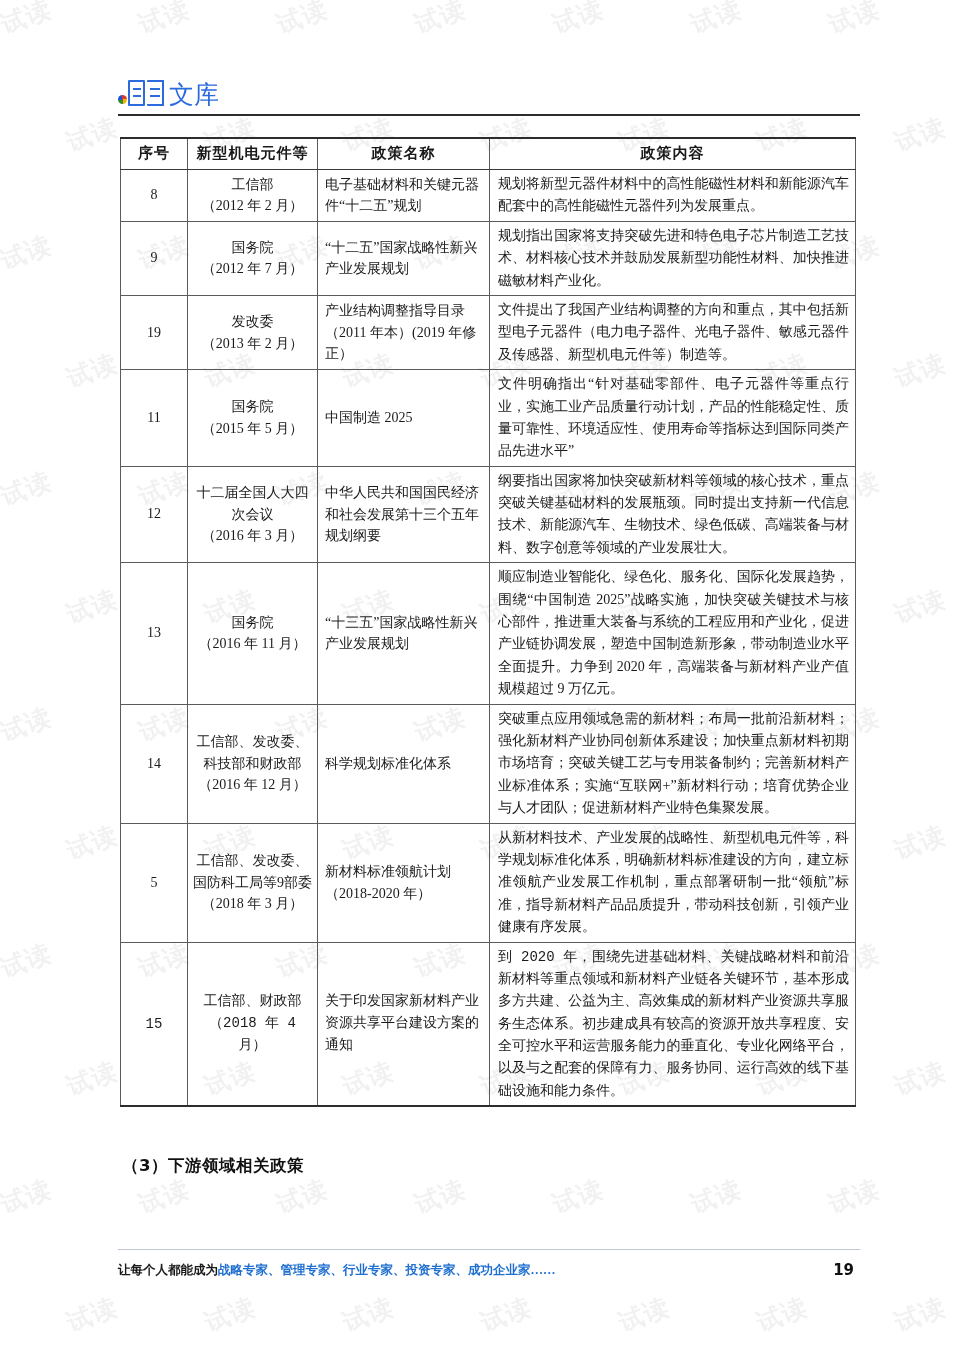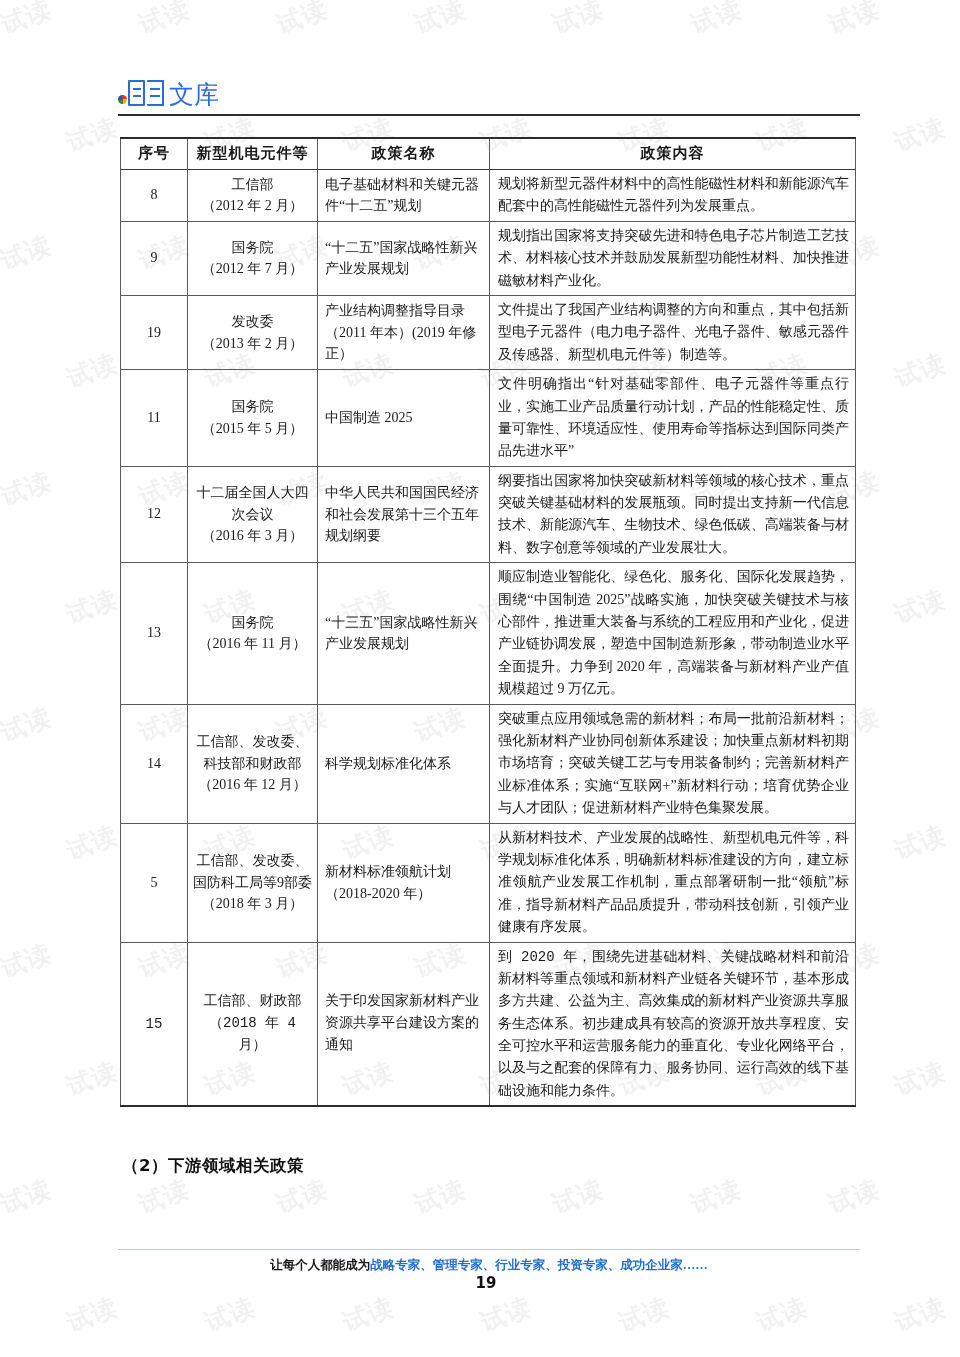--- a/index.html
+++ b/index.html
@@ -211,21 +211,20 @@
   }
   #doc-footer {
     position: absolute;
     left: 118px;
     top: 1257px;
     width: 742px;
     height: 26px;
     display: flex;
     align-items: center;
     justify-content: space-between;
-    flex-direction: column;
   }
   #footer-tagline {
     font-family: "Liberation Serif", "DejaVu Serif", serif;
     font-size: 12.5px;
     font-weight: bold;
     white-space: nowrap;
   }
   #footer-tagline .lead  { color: #1a1a1a; }
   #footer-tagline .accent { color: #1f6fd0; }
   #page-number {
@@ -404,21 +403,21 @@
         </tr>
         <tr>
           <td class="cell-idx">15</td>
           <td class="cell-issuer">工信部、财政部<br>（2018 年 4 月）</td>
           <td class="cell-name">关于印发国家新材料产业资源共享平台建设方案的通知</td>
           <td class="cell-content justify">到 2020 年，围绕先进基础材料、关键战略材料和前沿新材料等重点领域和新材料产业链各关键环节，基本形成多方共建、公益为主、高效集成的新材料产业资源共享服务生态体系。初步建成具有较高的资源开放共享程度、安全可控水平和运营服务能力的垂直化、专业化网络平台，以及与之配套的保障有力、服务协同、运行高效的线下基础设施和能力条件。</td>
         </tr>
       </tbody>
   </table>
 
-  <div id="section-heading">（2）下游领域相关政策</div>
+  <div id="section-heading">（3）下游领域相关政策</div>
 
   <div id="footer-rule"></div>
   <div id="doc-footer">
     <div id="footer-tagline">
       <span class="lead">让每个人都能成为</span><span class="accent">战略专家、管理专家、行业专家、投资专家、成功企业家……</span>
     </div>
     <div id="page-number">19</div>
   </div>
 
 </div>

